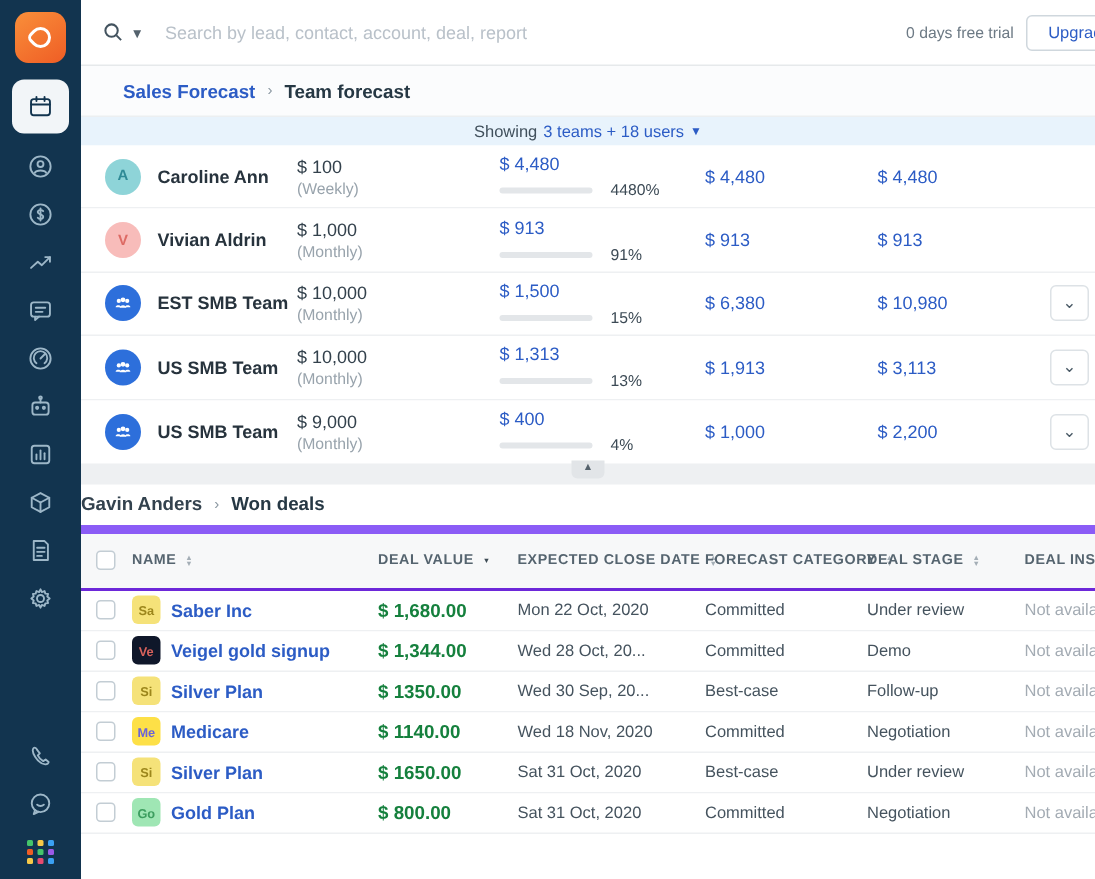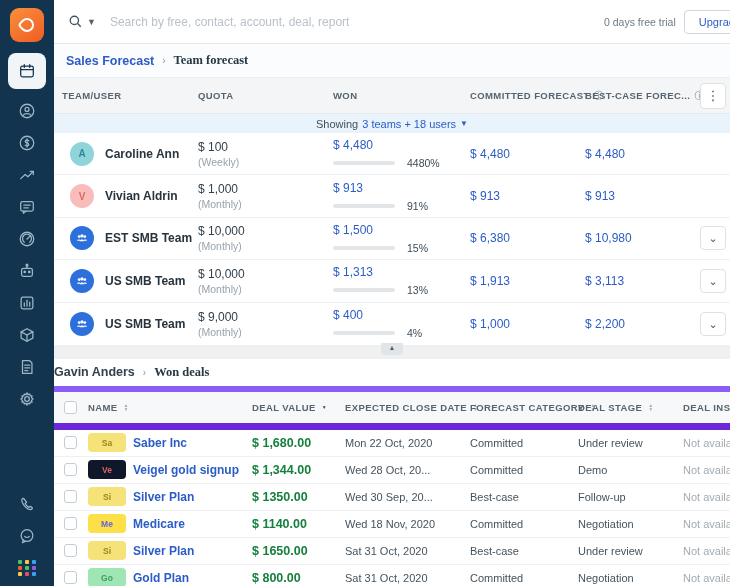--- a/index.html
+++ b/index.html
@@ -31,25 +31,25 @@
             padding-left:14px; background:#fff; flex-shrink:0; position:relative; }
   .search-wrap { display:flex; align-items:center; gap:4px; color:#43535f; }
   .search-caret { font-size:9px; color:#54626d; }
   .search-placeholder { color:#b9c1c9; font-size:12px; margin-left:14px; }
   .topbar-right { position:absolute; right:0; top:0; height:44px; display:flex; align-items:center; gap:8px; }
   .trial-text { font-size:10.5px; color:#6d7a85; white-space:nowrap; }
   .upgrade-btn { border:1px solid #cfd7dd; background:#fff; color:#2c5cc5; font-size:11px;
                  padding:5px 14px; border-radius:4px; margin-right:-26px; cursor:pointer;
                  font-family:"Liberation Sans",sans-serif; }
 
-  .crumb-bar { height:34px; display:flex; align-items:center; padding-left:12px;
+  .crumb-bar { height:34px; display:flex; align-items:center; padding-left:28px;
                background:#fbfcfd; border-bottom:1px solid #eceff1; flex-shrink:0; }
   .crumb-parent { color:#2c5cc5; font-size:12.5px; font-weight:bold; cursor:pointer; }
   .crumb-sep { color:#8b98a2; font-size:10px; margin:0 8px; }
-  .crumb-current { color:#263844; font-size:12.5px; font-weight:bold;font-family:Liberation Serif, serif; }
+  .crumb-current { color:#263844; font-size:12.5px; font-weight:bold; }
 
   
   .ft-grid { display:grid; grid-template-columns:136px 135px 137px 115px 115px 1fr; align-items:center; }
   .ft-head { height:36px; background:#f4f5f7; border-bottom:1px solid #e7eaec; padding-left:8px; flex-shrink:0; }
   .col-label { font-size:9.5px; font-weight:bold; letter-spacing:.4px; color:#55646f;
                display:flex; align-items:center; gap:4px; white-space:nowrap; }
   .info-icon { font-size:10px; color:#7d8b95; font-weight:normal; cursor:pointer; }
   .kebab-btn { width:26px; height:26px; border:1px solid #dde2e6; border-radius:4px; background:#fff;
                color:#3d4b55; font-size:13px; line-height:24px; text-align:center; cursor:pointer;
                justify-self:end; margin-right:10px; }
@@ -81,29 +81,29 @@
   .collapse-handle { position:absolute; left:50%; top:-2px; transform:translateX(-50%);
                      width:22px; height:12px; background:#e2e5e8; border-radius:0 0 4px 4px;
                      text-align:center; font-size:7px; color:#55626c; line-height:10px; cursor:pointer; }
 
   
   .crumb-bar2 { height:33px; background:#fff; border-bottom:6px solid #8b5cf6; display:flex;
                 align-items:center; padding-left:0; flex-shrink:0; }
   .crumb2-parent { color:#33424e; font-size:12.5px; font-weight:bold; cursor:pointer; }
 
   .dt-grid { display:grid; grid-template-columns:34px 164px 93px 125px 108px 105px 1fr; align-items:center; }
-  .dt-head { height:38px; background:#f7f8f9; border-bottom:7px solid #6d28d9; flex-shrink:0; }
+  .dt-head { height:38px; background:#f7f8f9; border-bottom:2px solid #6d28d9; flex-shrink:0; }
   .dt-row { height:27px; border-bottom:1px solid #eef0f2; background:#fff; flex-shrink:0; }
   .checkbox { width:13px; height:13px; border:1px solid #c3cdd4; border-radius:3px; background:#fff;
               margin-left:10px; cursor:pointer; }
   .sort-icon { display:inline-flex; flex-direction:column; line-height:4px; font-size:5px;
                color:#a4aeb6; margin-left:2px; cursor:pointer; }
   .sort-icon .on { color:#3d4b55; }
   .cell-deal { display:flex; align-items:center; gap:7px; }
-  .deal-avatar { width:38px; height:19px; border-radius:4px; font-size:8.5px; font-weight:bold;
+  .deal-avatar { width:19px; height:19px; border-radius:4px; font-size:8.5px; font-weight:bold;
                  display:flex; align-items:center; justify-content:center; flex-shrink:0; }
   .deal-name { font-size:12px; color:#2c5cc5; font-weight:bold; cursor:pointer; white-space:nowrap; }
   .deal-value { font-size:12.5px; color:#15803d; font-weight:bold; }
   .deal-txt { font-size:11px; color:#45535e; white-space:nowrap; }
   .deal-insight { font-size:11px; color:#a3abb3; white-space:nowrap; }
 </style>
 </head>
 <body>
 
 <div class="app">
@@ -225,47 +225,33 @@
   <div class="main">
 
     <div class="topbar">
       <div class="search-wrap">
         <svg width="15" height="15" viewBox="0 0 20 20" style="stroke:#43535f;fill:none;stroke-width:1.8">
             <circle cx="8.5" cy="8.5" r="5.5"></circle>
             <line x1="12.8" y1="12.8" x2="17" y2="17"></line>
           </svg>
         <span class="search-caret">▼</span>
       </div>
-      <span class="search-placeholder">Search by free, contact, account, deal, report</span>
+      <span class="search-placeholder">Search by lead, contact, account, deal, report</span>
       <div class="topbar-right">
         <span class="trial-text">0 days free trial</span>
         <button class="upgrade-btn">Upgrade</button>
       </div>
     </div>
 
     <div class="crumb-bar">
       <span class="crumb-parent">Sales Forecast</span>
       <span class="crumb-sep">›</span>
       <span class="crumb-current">Team forecast</span>
     </div>
 
-    <div class="ft-grid ft-head">
-      <span class="col-label">TEAM/USER</span>
-      <span class="col-label">QUOTA</span>
-      <span class="col-label">WON</span>
-      <span class="col-label">
-        <span>COMMITTED FORECAST</span>
-        <span class="info-icon">ⓘ</span>
-      </span>
-      <span class="col-label">
-        <span>BEST-CASE FOREC...</span>
-        <span class="info-icon">ⓘ</span>
-      </span>
-      <button class="kebab-btn">⋮</button>
-    </div>
 
     <div class="showing-bar">
       <span class="showing-label">Showing</span>
       <span class="showing-link">3 teams + 18 users</span>
       <span class="showing-caret">▼</span>
     </div>
 
     <div class="ft-grid ft-row">
       <div class="cell-user">
         <span class="avatar" style="background: rgb(142, 212, 216); color: rgb(46, 138, 150);">A</span>

